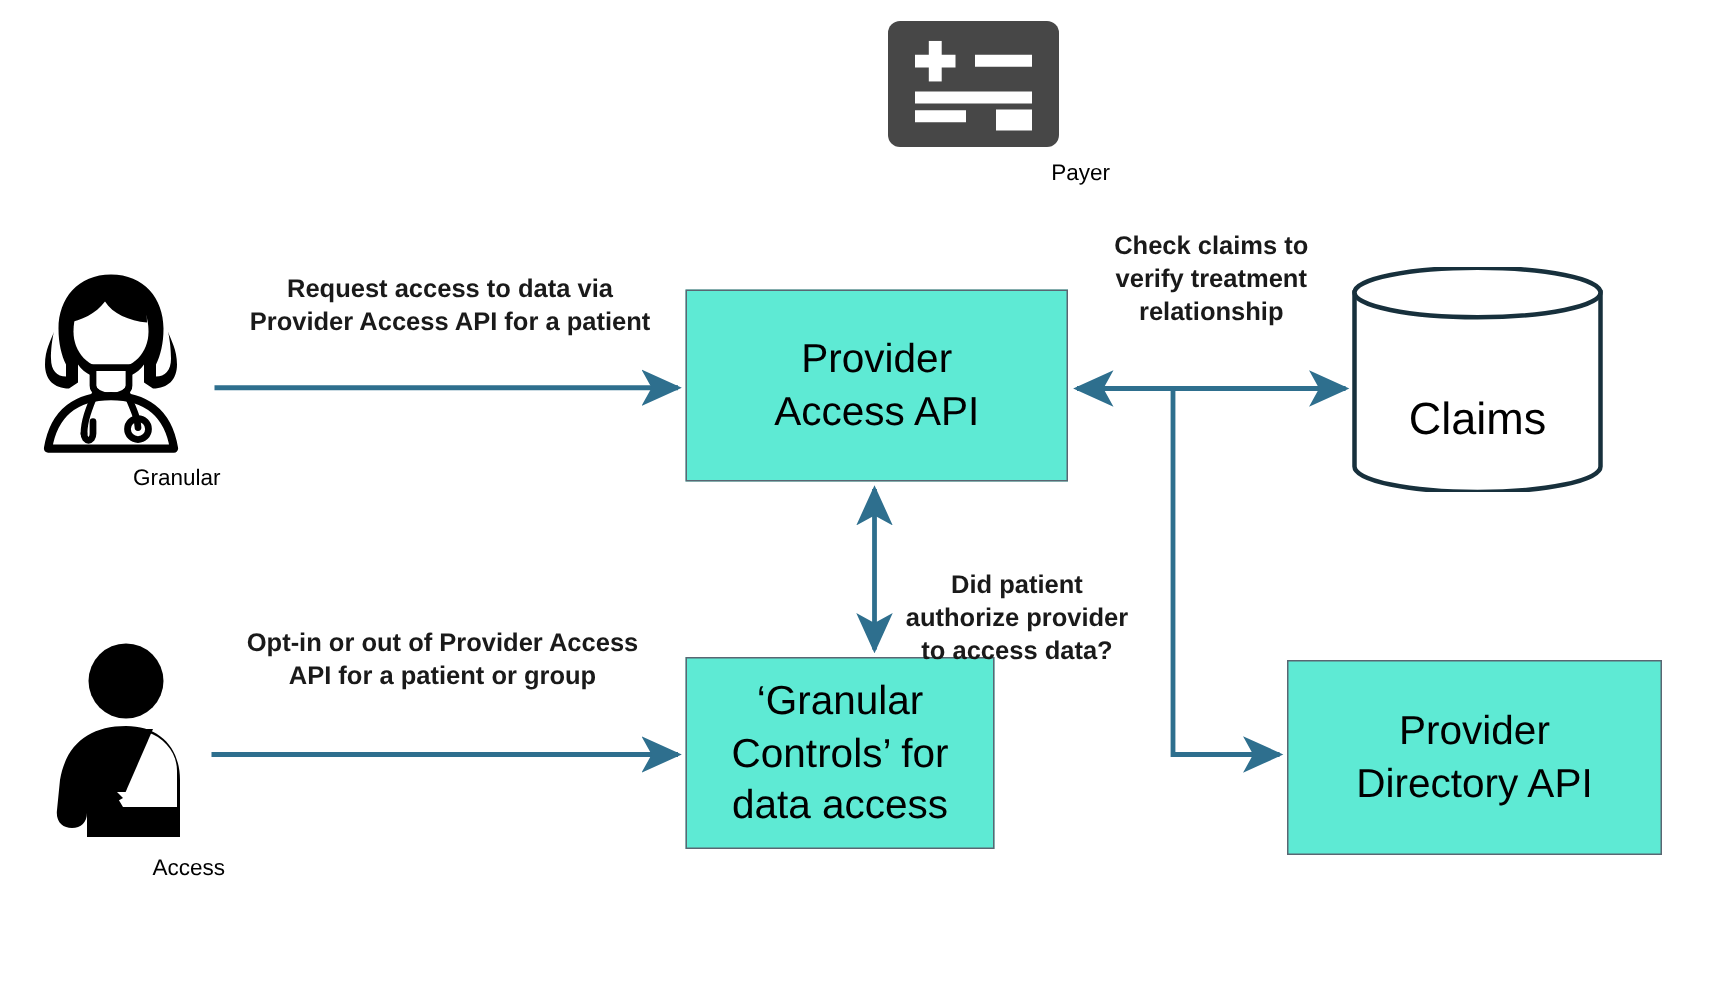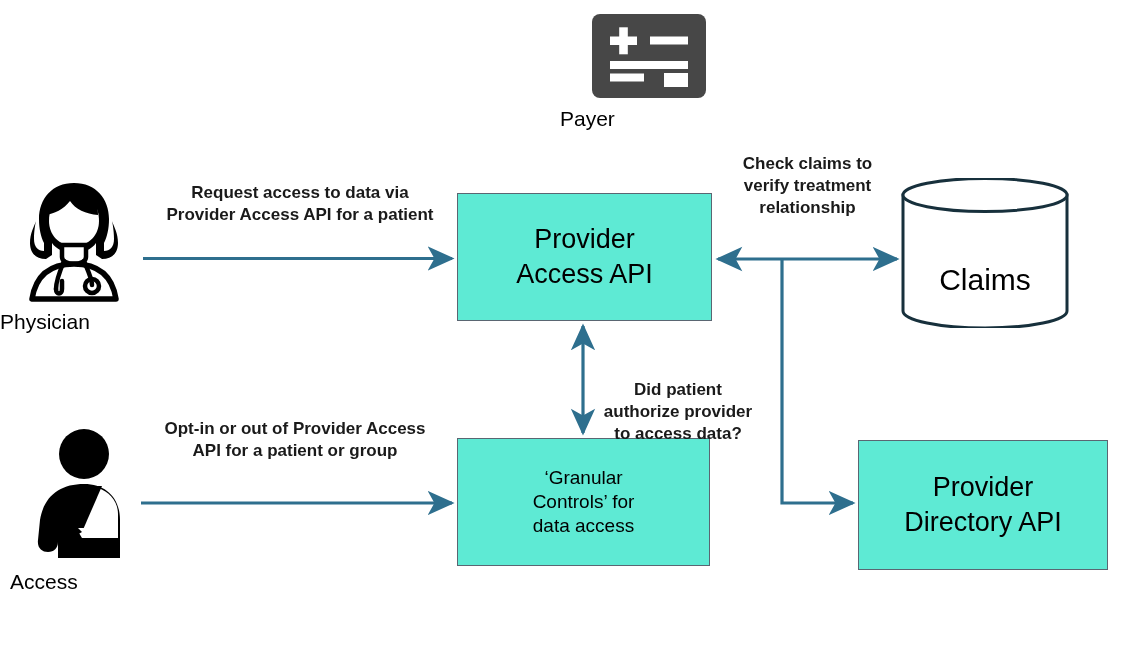--- a/index.html
+++ b/index.html
@@ -31,22 +31,22 @@
     text-align: center;
     color: #000000;
     line-height: 1.28;
     white-space: pre-line;
   }
   #box-provider-access-api {
     left: 457px; top: 193px; width: 255px; height: 128px;
     font-size: 27px;
   }
   #box-granular-controls {
-    left: 457px; top: 438px; width: 253px; height: 128px;
-    font-size: 19px;
+    left: 457px; top: 438px; width: 206px; height: 128px;
+    font-size: 27px;
   }
   #box-provider-directory-api {
     left: 858px; top: 440px; width: 250px; height: 130px;
     font-size: 27px;
   }
 
   
   #claims-cylinder {
     left: 900px; top: 178px; width: 170px; height: 150px;
   }
@@ -70,22 +70,22 @@
     font-weight: bold;
   }
   #label-physician-request { left: 145px; top: 182px; width: 310px; }
   #label-patient-optin     { left: 140px; top: 418px; width: 310px; }
   #label-check-claims      { left: 710px; top: 153px; width: 195px; }
   #label-did-authorize     { left: 578px; top: 340px; width: 200px; margin-top: 39px; }
   #label-check-directory   { left: 795px; top: 348px; width: 175px; }
 
   
   .actor-caption {
-    text-align: left;
-    font-size: 21px;
+    text-align: right;
+    font-size: 15px;
     color: #000;
   }
   #caption-physician { left: 0px;  top: 310px; width: 147px; }
   #caption-patient   { left: 10px; top: 570px; width: 140px; }
   #caption-payer     { left: 560px; top: 107px; width: 180px; }
 
   
   #icon-physician { left: 12px;  top: 181px; width: 124px; height: 122px; }
   #icon-patient   { left: 24px;  top: 428px; width: 112px; height: 132px; }
   #icon-payer     { left: 592px; top: 14px;  width: 114px; height: 84px; }
@@ -192,21 +192,21 @@
       <path d="M50 64 L50 76 C50 80 55 83 62 83 C69 83 74 80 74 76 L74 64 Z" fill="#ffffff" stroke="#000000" stroke-width="4.5"></path>
 
       <path d="M62 83 C40 83 24 93 20 118 L104 118 C100 93 84 83 62 83 Z" fill="#ffffff" stroke="#000000" stroke-width="5.5" stroke-linejoin="round"></path>
 
       <path d="M52 80 C47 92 44 100 44 108" fill="none" stroke="#000000" stroke-width="4.5" stroke-linecap="round"></path>
       <path d="M72 80 C77 92 80 98 80 104" fill="none" stroke="#000000" stroke-width="4.5" stroke-linecap="round"></path>
       <path d="M44 108 C44 114 50 114 50 108 L50 100" fill="none" stroke="#000000" stroke-width="4.5" stroke-linecap="round"></path>
       <circle cx="80" cy="105" r="7" fill="none" stroke="#000000" stroke-width="4.5"></circle>
     </svg>
   </div>
-  <div class="abs actor-caption" id="caption-physician">Physician</div>
+  <div class="abs actor-caption" id="caption-physician">Granular</div>
 
   <div class="abs" id="icon-patient">
     <svg width="112" height="132" viewBox="0 0 112 132" xmlns="http://www.w3.org/2000/svg">
 
       <circle cx="60" cy="26" r="25" fill="#000000"></circle>
 
       <path d="M60 56 C36 56 20 68 16 92 L14 112 C13 120 18 124 24 124 C30 124 34 120 34 114 L34 104
                L34 130 L96 130 L96 92 C96 70 82 56 60 56 Z" fill="#000000"></path>
 
       <path d="M68 60 L50 104 L94 104 L94 86 C94 74 86 64 74 60 Z" fill="#ffffff"></path>

